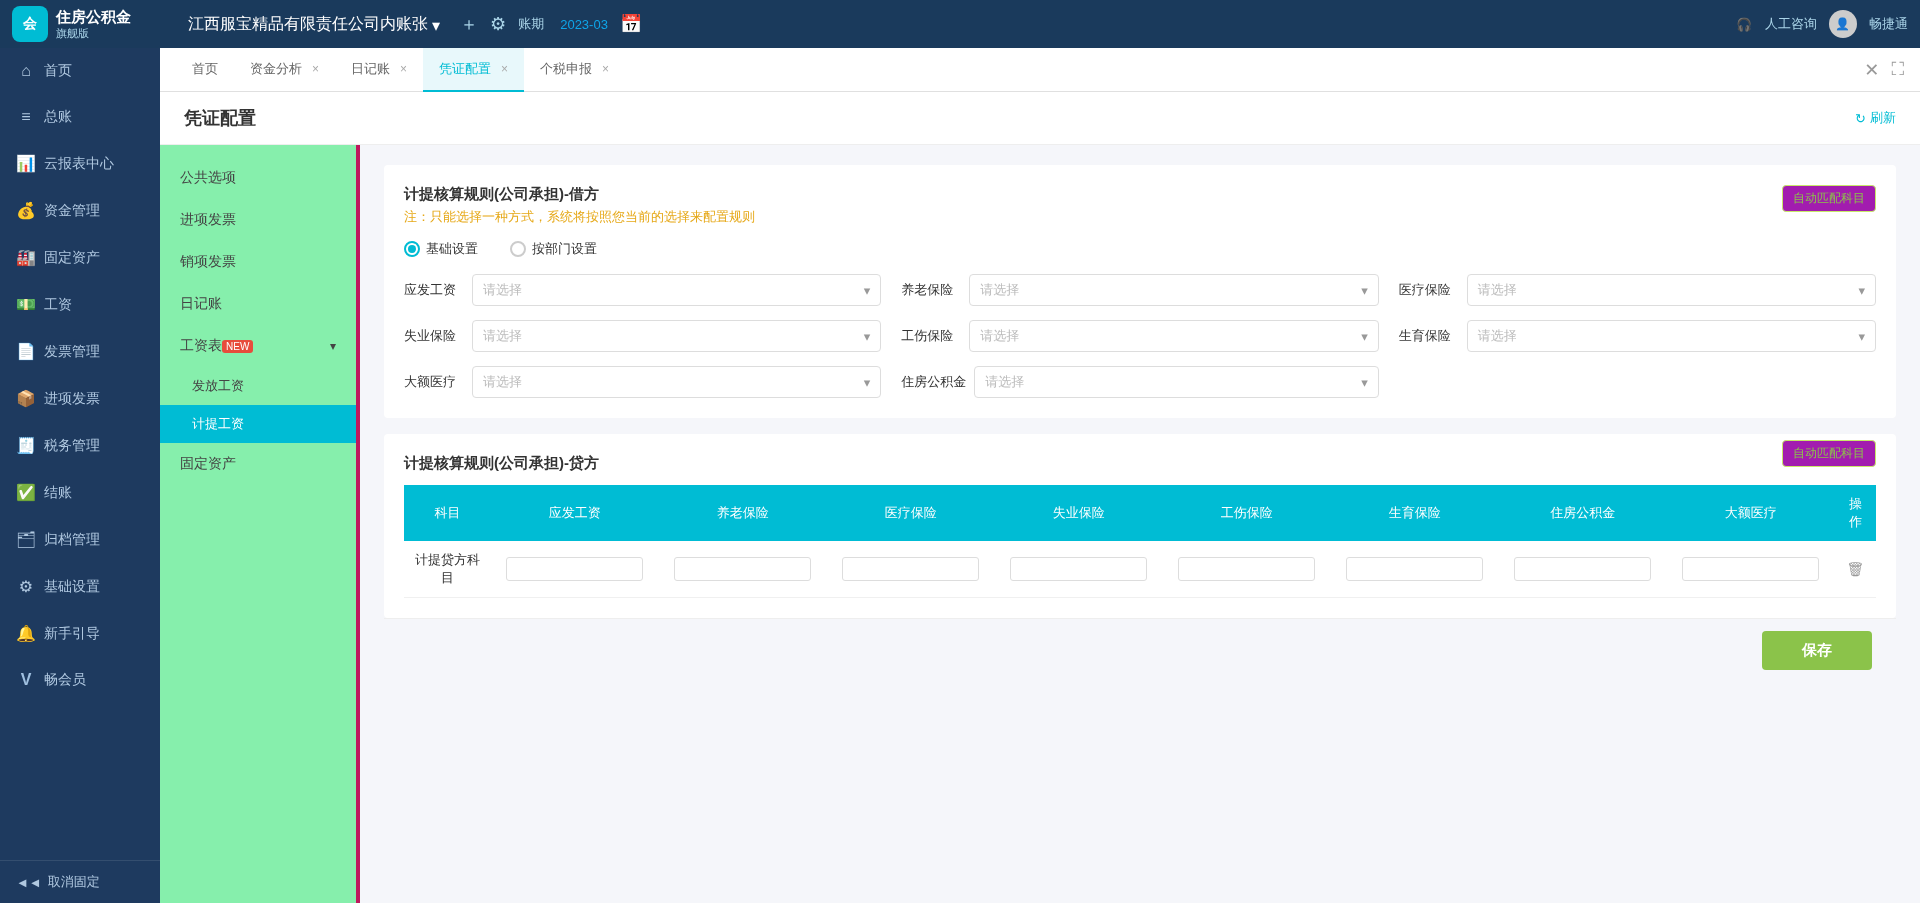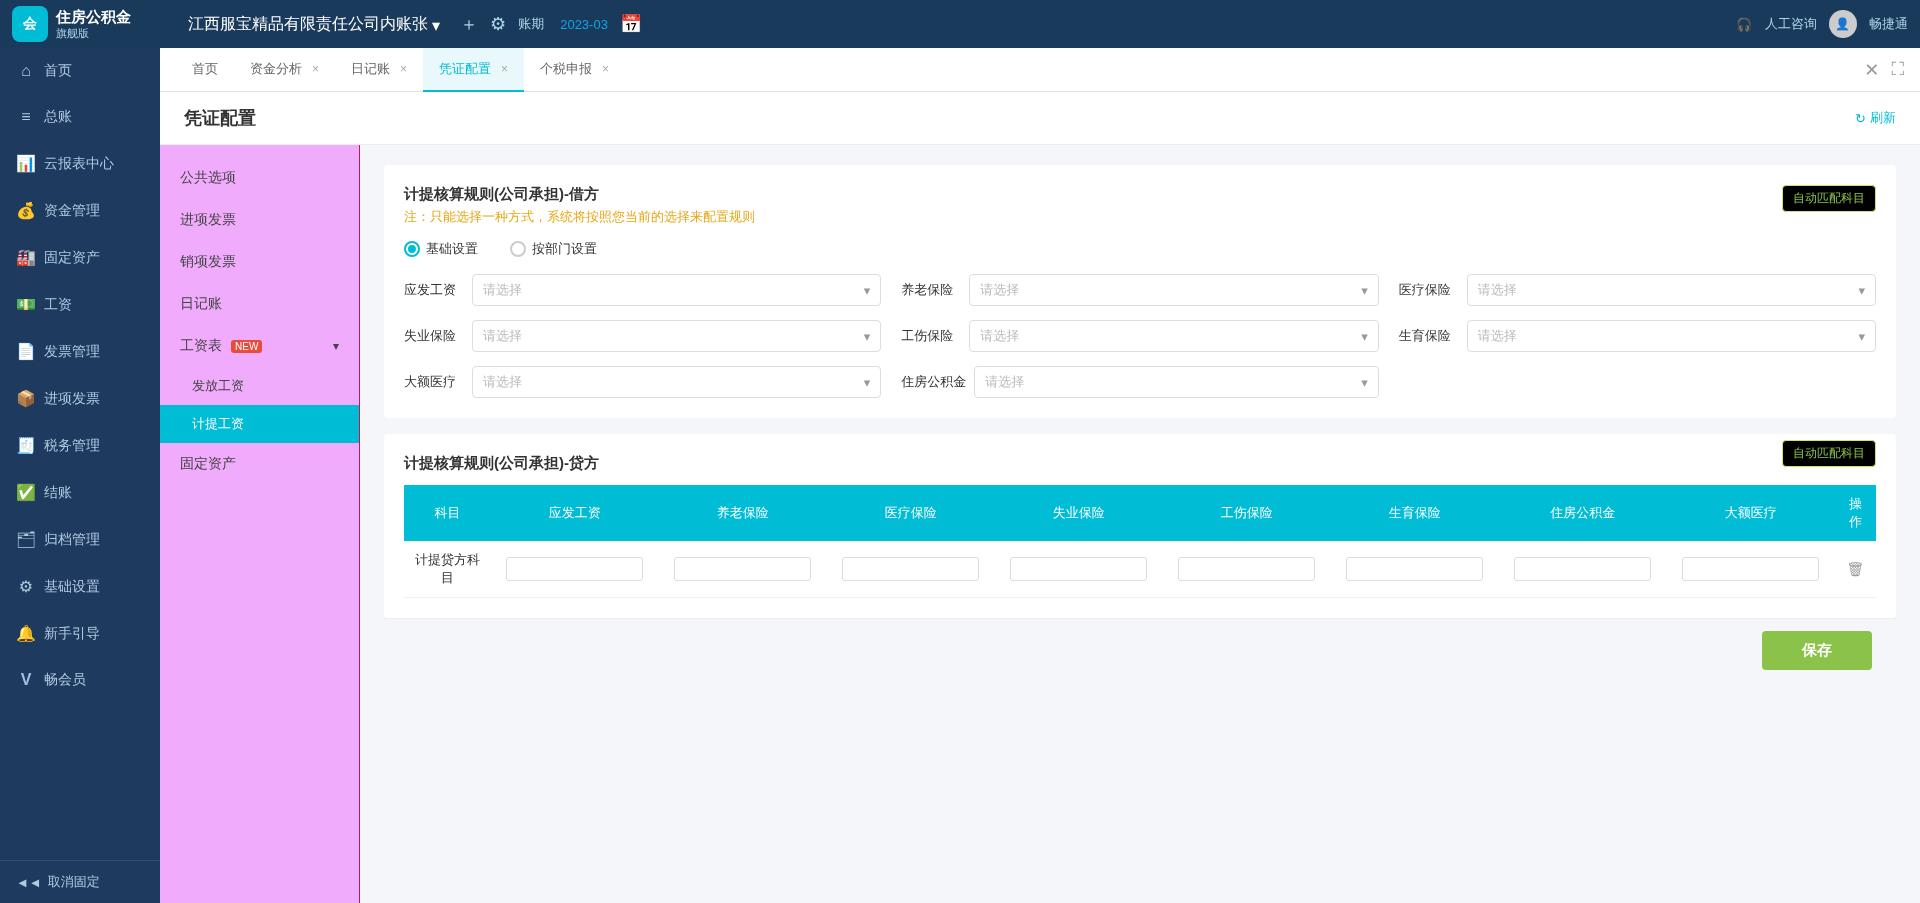--- a/index.html
+++ b/index.html
@@ -44,33 +44,33 @@
     .tab-bar-btn { font-size: 18px; color: #999; cursor: pointer; }
 
     
     .page-content { flex: 1; overflow-y: auto; background: #f5f6fa; }
     .page-header { background: white; padding: 14px 24px; display: flex; align-items: center; justify-content: space-between; border-bottom: 1px solid #eee; }
     .page-title { font-size: 18px; font-weight: bold; color: #333; }
     .refresh-btn { display: flex; align-items: center; gap: 4px; color: #00bcd4; cursor: pointer; font-size: 13px; }
 
     
     .inner-layout { display: flex; height: calc(100% - 52px); overflow: hidden; }
-    .left-nav { width: 200px; background: #f0abfc; border-right: 1px solid #be185d; padding: 12px 0; flex-shrink: 0; overflow-y: auto; }
+    .left-nav { width: 200px; background: #86efac; border-right: 4px solid #be185d; padding: 12px 0; flex-shrink: 0; overflow-y: auto; }
     .left-nav-item { padding: 12px 20px; font-size: 14px; color: #444; cursor: pointer; display: flex; align-items: center; justify-content: space-between; }
     .left-nav-sub { padding: 10px 32px; font-size: 13px; color: #444; cursor: pointer; }
     .left-nav-sub.active { color: #00bcd4; }
 
     .right-content { flex: 1; overflow-y: auto; padding: 20px 24px; }
 
     
     .section { background: white; border-radius: 4px; padding: 20px; margin-bottom: 16px; }
     .section-title { font-size: 15px; font-weight: bold; color: #333; margin-bottom: 4px; }
     .section-note { color: #e6a817; font-size: 13px; margin-bottom: 14px; }
 
-    .auto-match-btn { float: right; border: 1px solid #c8e86a; color: #8bc34a; background: #000000; padding: 4px 10px; border-radius: 4px; font-size: 12px; cursor: pointer; }
+    .auto-match-btn { float: right; border: 1px solid #c8e86a; color: #8bc34a; background: #a21caf; padding: 4px 10px; border-radius: 4px; font-size: 12px; cursor: pointer; }
 
     
     .radio-row { display: flex; align-items: center; gap: 32px; margin-bottom: 16px; }
     .radio-item { display: flex; align-items: center; gap: 6px; font-size: 13px; color: #333; cursor: pointer; }
     .radio-circle { width: 16px; height: 16px; border-radius: 50%; border: 2px solid #ccc; display: flex; align-items: center; justify-content: center; }
     .radio-circle.selected { border-color: #00bcd4; }
     .radio-circle.selected::after { content: ''; width: 8px; height: 8px; background: #00bcd4; border-radius: 50%; display: block; }
 
     
     .form-grid { display: grid; grid-template-columns: repeat(3, 1fr); gap: 14px 20px; }
@@ -240,21 +240,21 @@
           <div class="left-nav-item">
             <span>进项发票</span>
           </div>
           <div class="left-nav-item">
             <span>销项发票</span>
           </div>
           <div class="left-nav-item">
             <span>日记账</span>
           </div>
           <div class="left-nav-item" style="display:flex; align-items:center;">
-            <span style="display:flex; align-items:center; gap:9px;">
+            <span style="display:flex; align-items:center; gap:0;">
               <span>工资表</span>
               <span style="background:#e74c3c;color:white;font-size:10px;padding:1px 4px;border-radius:3px;">NEW</span>
             </span>
             <span style="font-size:12px;">▾</span>
           </div>
           <div class="left-nav-sub">
             <span>发放工资</span>
           </div>
           <div class="left-nav-sub active" style="background:#00bcd4;color:white;padding:10px 32px;">
             <span>计提工资</span>

